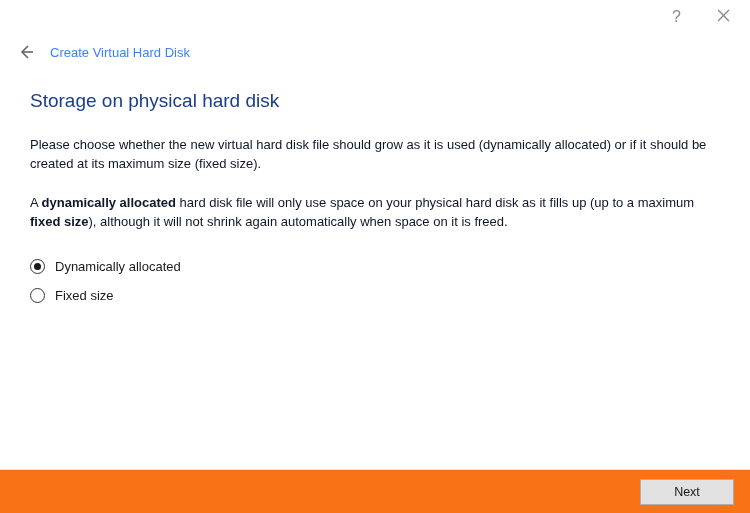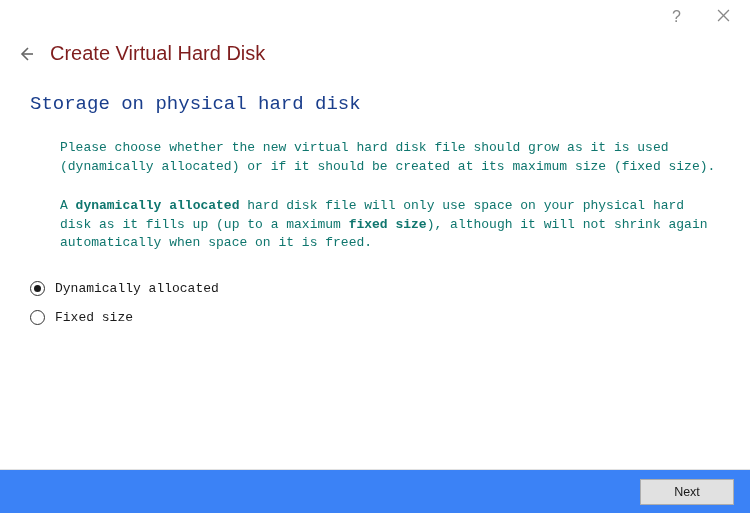--- a/index.html
+++ b/index.html
@@ -43,40 +43,38 @@
     .back-arrow {
       width: 20px;
       height: 20px;
       display: inline-flex;
       align-items: center;
       justify-content: center;
       color: #555;
       cursor: pointer;
     }
     .header-title {
-      font-size: 20px;
-      color: #7f1d1d;
+      font-size: 13px;
+      color: #3b82f6;
       font-weight: 400;
     }
     .content {
       padding: 18px 30px 0 30px;
-      font-family: Liberation Mono, monospace;
     }
     .page-heading {
       font-size: 19px;
       color: #1a3e8c;
       font-weight: 400;
       margin-bottom: 24px;
     }
     .descr {
       font-size: 13px;
-      color: #0f766e;
+      color: #0f172a;
       line-height: 1.45;
       margin-bottom: 20px;
-      margin-left: 30px;
     }
     .descr b { font-weight: 700; }
     .radio-group {
       margin-top: 28px;
     }
     .radio-item {
       display: flex;
       align-items: center;
       gap: 10px;
       margin-bottom: 14px;
@@ -102,21 +100,21 @@
       display: block;
     }
     .radio-label {
       font-size: 13px;
       color: #1a1a1a;
     }
     .footer {
       position: absolute;
       left: 0; right: 0; bottom: 0;
       height: 44px;
-      background: #3b82f6;
+      background: #f97316;
       border-top: 1px solid #e1e1e1;
       display: flex;
       justify-content: flex-end;
       align-items: center;
       padding-right: 16px;
       gap: 10px;
     }
     .btn {
       min-width: 94px;
       height: 26px;

